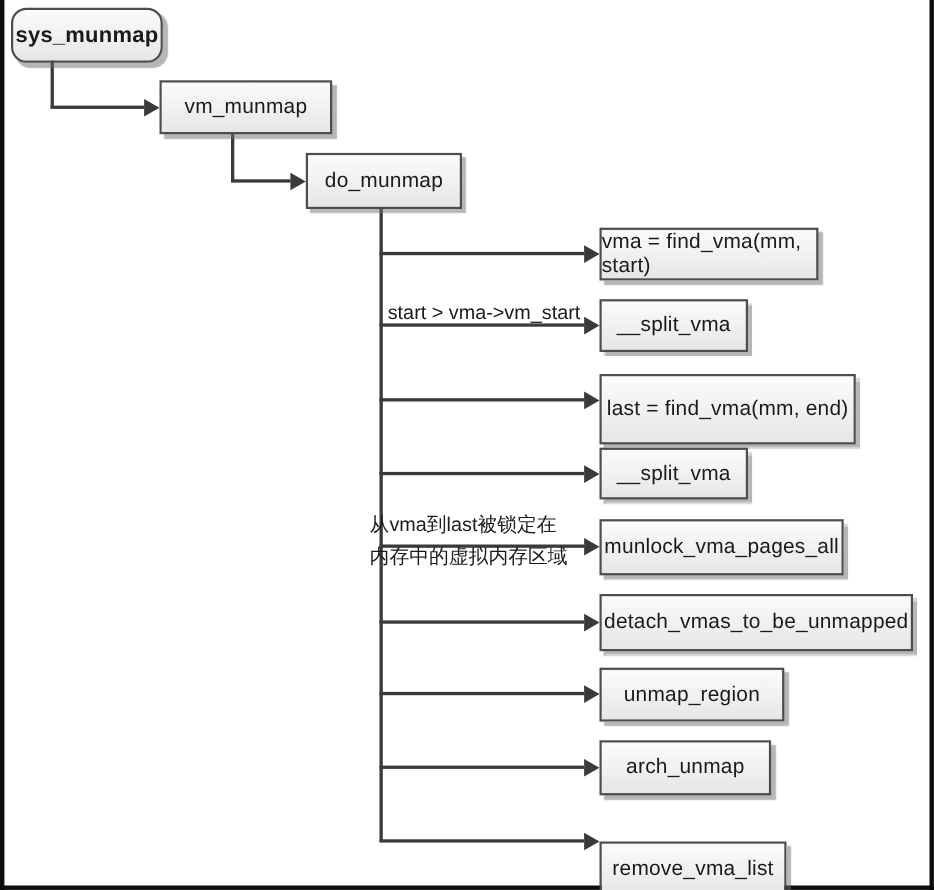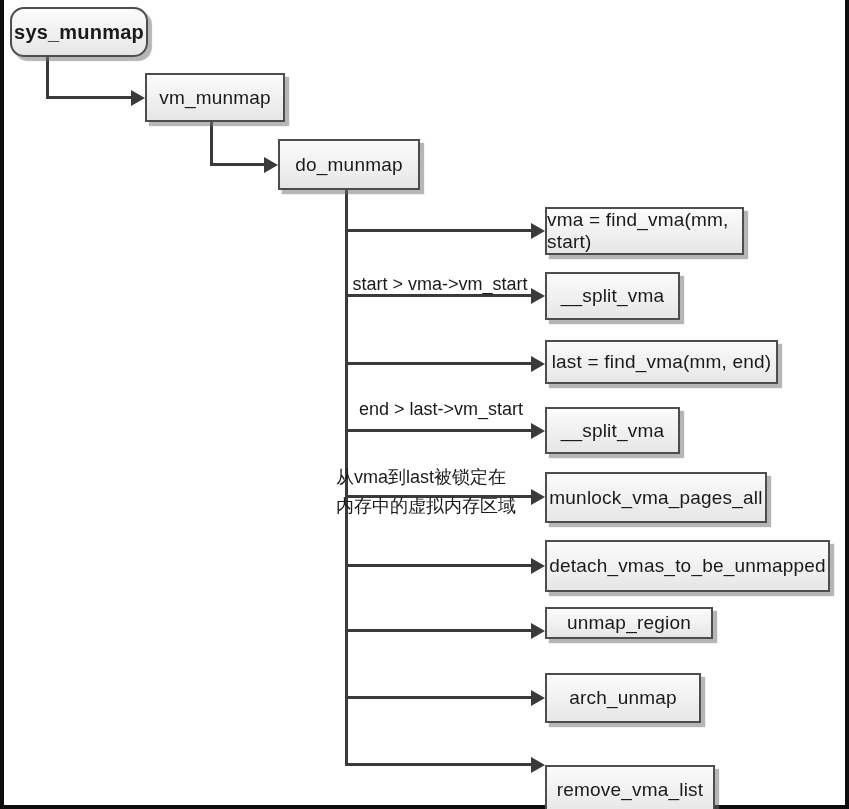--- a/index.html
+++ b/index.html
@@ -76,44 +76,43 @@
   <div class="arrow-right" style="left:531px; top:623px;"></div>
 
   <div class="h-line" style="left:345px; top:696px; width:186px;"></div>
   <div class="arrow-right" style="left:531px; top:690px;"></div>
 
   <div class="h-line" style="left:345px; top:763px; width:186px;"></div>
   <div class="arrow-right" style="left:531px; top:757px;"></div>
 
   <div class="edge-label" style="left:348px; top:274px; width:184px;">start &gt; vma-&gt;vm_start</div>
 
-  <div class="edge-label" style="left:355px; top:399px; width:172px;">end &gt; last-&gt;vm_start</div>
 
   <div class="annotation" style="left:336px; top:463px; width:204px;">
     <span style="display:block;">从vma到last被锁定在</span>
     <span style="display:block;">内存中的虚拟内存区域</span>
   </div>
 
   <div class="node bold" style="left:10px; top:7px; width:138px; height:50px;">sys_munmap</div>
 
-  <div class="node" style="left:145px; top:73px; width:140px; height:49px;">vm_munmap</div>
+  <div class="node" style="left:145px; top:73px; width:157px; height:49px;">vm_munmap</div>
 
   <div class="node" style="left:278px; top:139px; width:142px; height:51px;">do_munmap</div>
 
   <div class="node" style="left:545px; top:207px; width:199px; height:48px;">vma = find_vma(mm, start)</div>
 
   <div class="node" style="left:545px; top:272px; width:135px; height:48px;">__split_vma</div>
 
-  <div class="node" style="left:545px; top:340px; width:233px; height:44px;">last = find_vma(mm, end)</div>
+  <div class="node" style="left:545px; top:340px; width:233px; height:64px;">last = find_vma(mm, end)</div>
 
   <div class="node" style="left:545px; top:407px; width:135px; height:47px;">__split_vma</div>
 
   <div class="node" style="left:545px; top:472px; width:222px; height:51px;">munlock_vma_pages_all</div>
 
   <div class="node" style="left:545px; top:540px; width:285px; height:52px;">detach_vmas_to_be_unmapped</div>
 
-  <div class="node" style="left:545px; top:607px; width:168px; height:32px;">unmap_region</div>
+  <div class="node" style="left:545px; top:607px; width:168px; height:49px;">unmap_region</div>
 
   <div class="node" style="left:545px; top:673px; width:156px; height:50px;">arch_unmap</div>
 
   <div class="node" style="left:545px; top:740px; width:170px; height:50px;margin-top:25px;">remove_vma_list</div>
 
 </div>
 
 </body></html>

